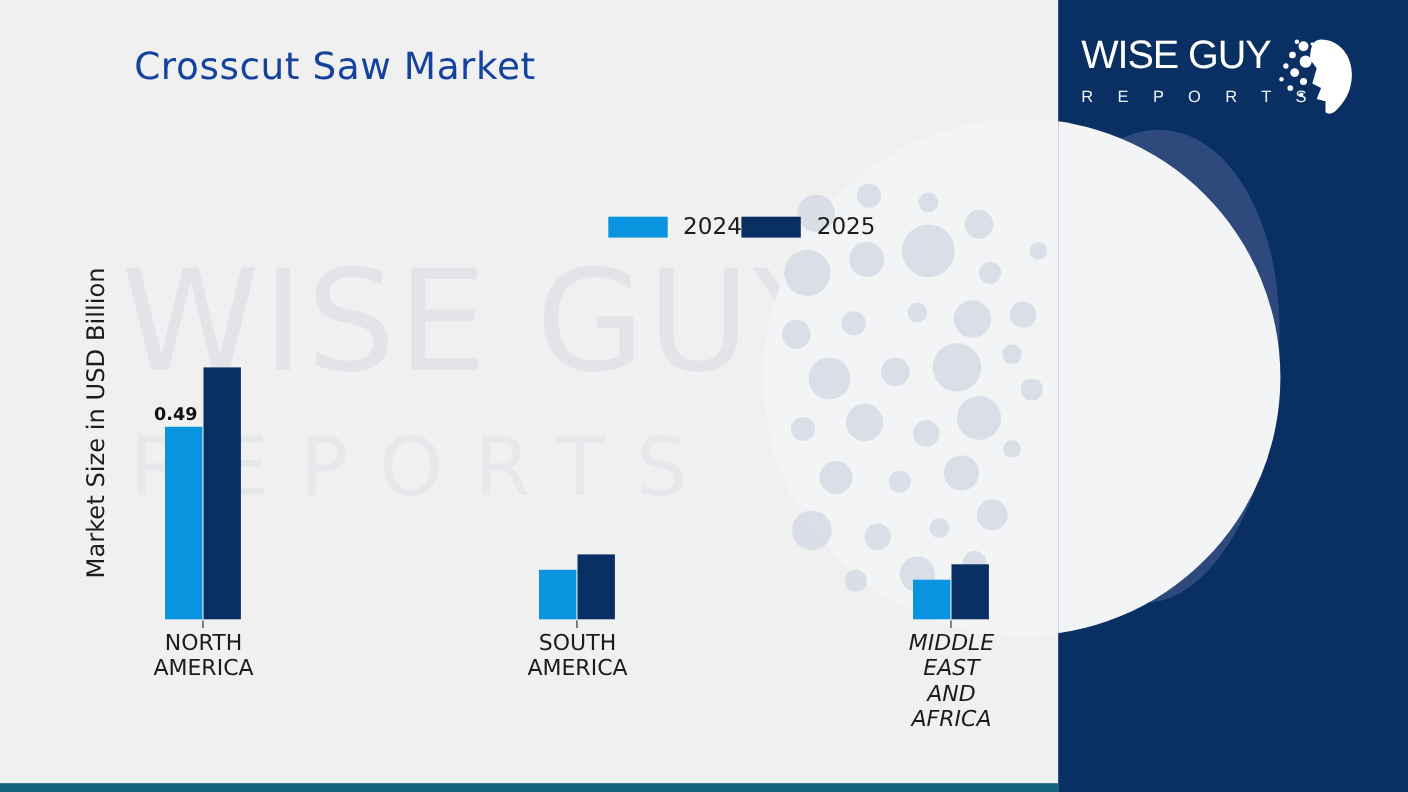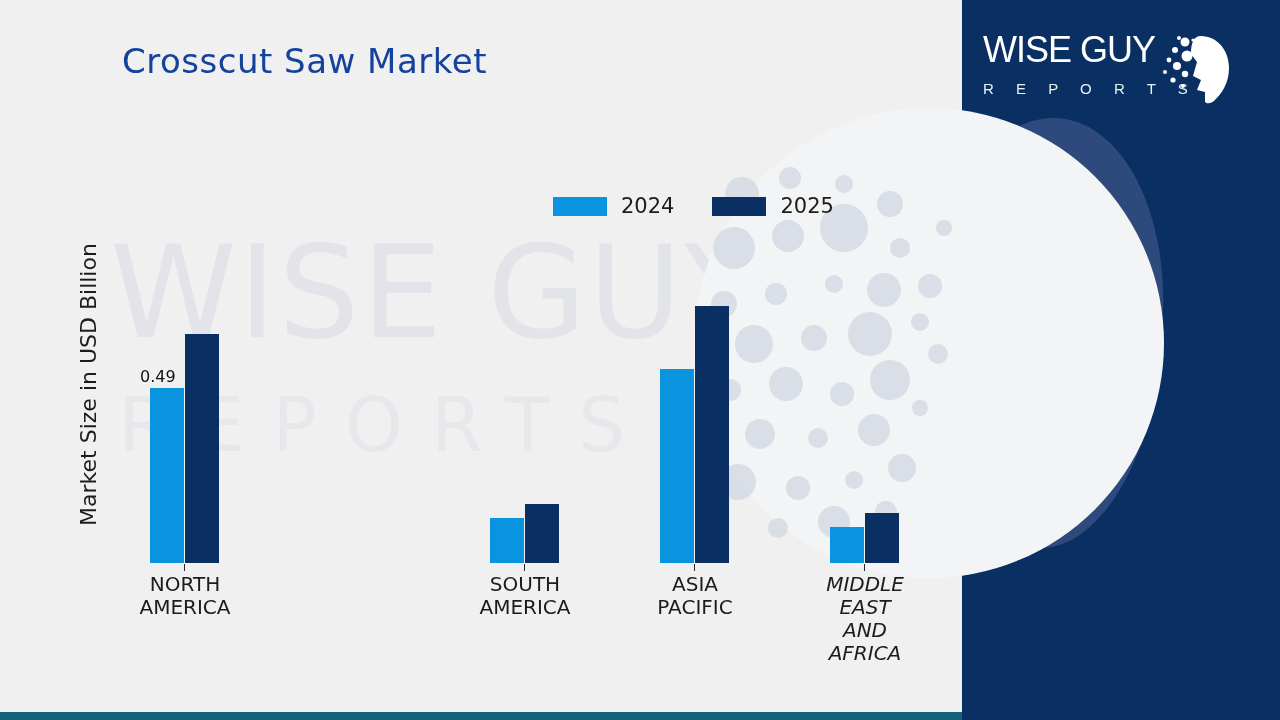--- a/index.html
+++ b/index.html
@@ -63,41 +63,41 @@
   .logo-head{position:absolute;left:178px;top:2px;width:72px;height:74px;}
 
   
   .title{
     position:absolute;left:122px;top:41px;
     font-size:34px;color:#14429c;font-weight:400;letter-spacing:.5px;
     font-family:"DejaVu Sans",sans-serif;
   }
 
   
-  .legend{position:absolute;left:553px;top:194px;display:flex;align-items:center;gap:38px;}
+  .legend{position:absolute;left:553px;top:194px;display:flex;align-items:center;}
   .lg-item{display:flex;align-items:center;gap:14px;}
   .lg-swatch{width:54px;height:19px;display:block;}
   .lg-label{font-size:21px;color:#1c1c1c;font-family:"DejaVu Sans",sans-serif;}
 
   
   .ylabel{
     position:absolute;left:-92px;top:372px;width:360px;
     transform:rotate(-90deg);transform-origin:50% 50%;
     text-align:center;font-size:22px;color:#1c1c1c;
     font-family:"DejaVu Sans",sans-serif;
   }
 
   
   .plot{position:absolute;left:0;top:0;width:962px;height:720px;}
   .group{position:absolute;bottom:157px;height:340px;}
   .bar{position:absolute;bottom:0;width:34px;}
   .bar.b2024{left:0;background:#0a93de;}
   .bar.b2032{left:35px;background:#0a2f63;}
   .dlabel{
-    position:absolute;left:-10px;font-size:16px;font-weight:normal;color:#111;
+    position:absolute;left:-10px;font-size:16px;font-weight:bold;color:#111;
     white-space:nowrap;font-family:"DejaVu Sans",sans-serif;
   }
   .tick{
     position:absolute;top:341px;left:34px;width:1px;height:7px;background:#23272d;
   }
   .cat{
     position:absolute;top:350px;left:35px;transform:translateX(-50%);
     width:140px;text-align:center;
     font-size:20px;color:#1c1c1c;line-height:23px;
     font-family:"DejaVu Sans",sans-serif;
@@ -201,26 +201,20 @@
         <div class="dlabel" style="bottom: 177.368px;">0.49</div>
         <div class="tick"></div>
         <div class="cat">NORTH<br>AMERICA</div>
       </div>
       <div class="group" style="left: 490px; width: 69px;">
         <div class="bar b2024" title="2024: 0.125" style="height: 44.7368px; background: rgb(10, 147, 222);"></div>
         <div class="bar b2032" title="2032: 0.166" style="height: 59.4105px; background: rgb(10, 47, 99);"></div>
         <div class="tick"></div>
         <div class="cat">SOUTH<br>AMERICA</div>
       </div>
-      <div class="group" style="left: 660px; width: 69px;">
-        <div class="bar b2024" title="2024: 0.543" style="height: 194.337px; background: rgb(10, 147, 222);"></div>
-        <div class="bar b2032" title="2032: 0.718" style="height: 256.968px; background: rgb(10, 47, 99);"></div>
-        <div class="tick"></div>
-        <div class="cat">ASIA<br>PACIFIC</div>
-      </div>
       <div class="group" style="left: 830px; width: 69px; font-style: italic;">
         <div class="bar b2024" title="2024: 0.1" style="height: 35.7895px; background: rgb(10, 147, 222);"></div>
         <div class="bar b2032" title="2032: 0.139" style="height: 49.7474px; background: rgb(10, 47, 99);"></div>
         <div class="tick"></div>
         <div class="cat">MIDDLE<br>EAST<br>AND<br>AFRICA</div>
       </div>
     </div>
 
 </div>
 

